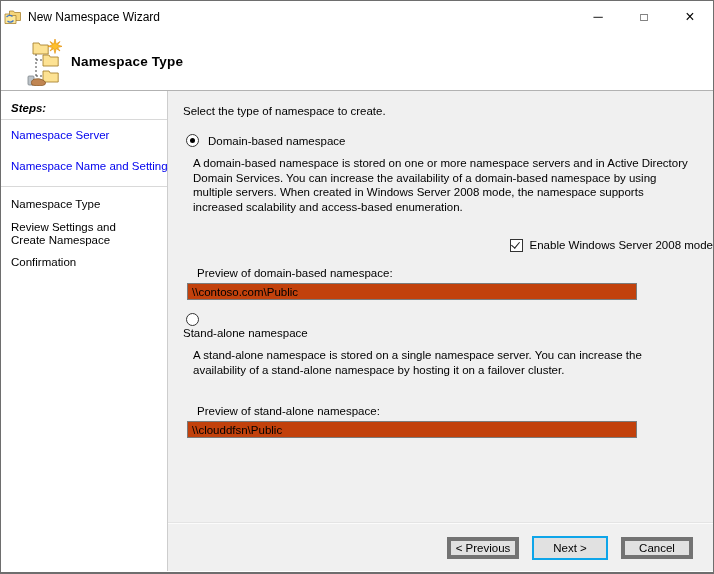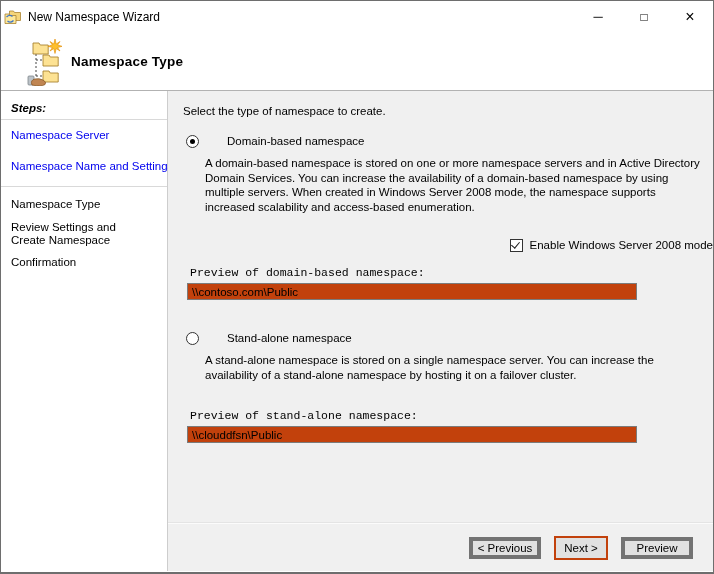--- a/index.html
+++ b/index.html
@@ -47,67 +47,67 @@
   .step.s2{ margin-top:18px; }
   .sep.sep2{ margin-top:13px; }
   .step.s3{ margin-top:11px; }
   .step.s4{ margin-top:10px; }
   .step.s5{ margin-top:9px; }
   .main{
     flex:1 1 auto; background:#f0f0f0; position:relative;
     padding:13px 0 0 15px;
   }
   .intro{ line-height:14px; }
-  .opt-row{ display:flex; align-items:center; margin-top:16px;gap:19px; }
-  .opt-row.standalone{ margin-top:31px; }
+  .opt-row{ display:flex; align-items:flex-start; margin-top:16px; }
+  .opt-row.standalone{ margin-top:13px;flex-direction:column; }
   .radio{
     width:13px; height:13px; border:1px solid #333333; border-radius:50%;
     background:#fff; margin-left:3px; margin-right:9px; position:relative; flex:0 0 auto;
     cursor:default;
   }
   .radio .dot{ display:none; }
   .radio.checked .dot{
     display:block; width:5px; height:5px; background:#000; border-radius:50%;
     position:absolute; left:3px; top:3px;
   }
   .opt-label{ line-height:14px; }
-  .para{ margin-left:22px; margin-top:8px; line-height:14.5px; color:#000; }
+  .para{ margin-left:10px; margin-top:8px; line-height:14.5px; color:#000; }
   .para.para1{ width:495px; }
   .para.para2{ width:470px; }
   .check-row{ display:flex; align-items:center; margin-top:24px; margin-left:7px;justify-content:flex-end; }
   .checkbox{
     width:13px; height:13px; border:1px solid #333333; background:#fff;
     margin-right:7px; position:relative; flex:0 0 auto; cursor:default;
   }
   .checkbox.checked::after{
     content:""; position:absolute; left:2.5px; top:0.5px;
     width:4px; height:7px; border:solid #1a1a1a; border-width:0 1.6px 1.6px 0;
     transform:rotate(40deg);
   }
-  .preview-label{ margin-top:14px; margin-left:7px; line-height:14px;font-family:Liberation Mono, monospace; }
+  .preview-label{ margin-top:14px; margin-left:14px; line-height:14px; }
   .preview-label.pl2{ margin-top:27px; }
   .preview-input{
     display:block; margin-top:3px; margin-left:4px;
     width:450px; height:17px; background:#c2410c;
     border:1px solid #7b7b7b; font-family:"Liberation Sans", sans-serif;
     font-size:11.5px; padding:0 4px; color:#000;
   }
   
   .footer{
     position:absolute; left:0; right:0; bottom:0; height:48px;
     border-top:1px solid #fbfbfb; box-shadow:0 -1px 0 #e4e4e4;
     display:flex; align-items:center; justify-content:flex-end;
     padding-right:20px; gap:13px; background:#f0f0f0;
   }
   .btn{
     width:72px; height:22px; background:#e1e1e1; border:4px solid #737373;
     font-family:"Liberation Sans", sans-serif; font-size:11.5px; color:#000;
     cursor:default;
   }
-  .btn.default{ border:2px solid #c2410c; width:54px; height:24px; }
+  .btn.default{ border:2px solid #0ea5e9; width:76px; height:24px; }
 </style>
 </head>
 <body>
 
 <div class="window">
 
   <div class="titlebar">
     <svg class="app-icon" viewBox="0 0 17 15">
       <path d="M5.5,1 h4 l1,1.5 h6 v8 h-11 z" fill="#f5d57a" stroke="#a98332" stroke-width="0.8"></path>
       <path d="M1,4 h4 l1,1.5 h6 v8 h-11 z" fill="#fde89a" stroke="#a98332" stroke-width="0.8"></path>
@@ -180,17 +180,17 @@
         <span class="opt-label">Stand-alone namespace</span>
       </div>
       <div class="para para2">A stand-alone namespace is stored on a single namespace server. You can increase the availability of a stand-alone namespace by hosting it on a failover cluster.</div>
 
       <div class="preview-label pl2">Preview of stand-alone namespace:</div>
       <input class="preview-input" readonly="" value="\\clouddfsn\Public" style="">
 
       <div class="footer">
         <button class="btn">&lt; Previous</button>
         <button class="btn default">Next &gt;</button>
-        <button class="btn">Preview</button>
+        <button class="btn">Cancel</button>
       </div>
     </div>
   </div>
 </div>
 
 </body></html>

